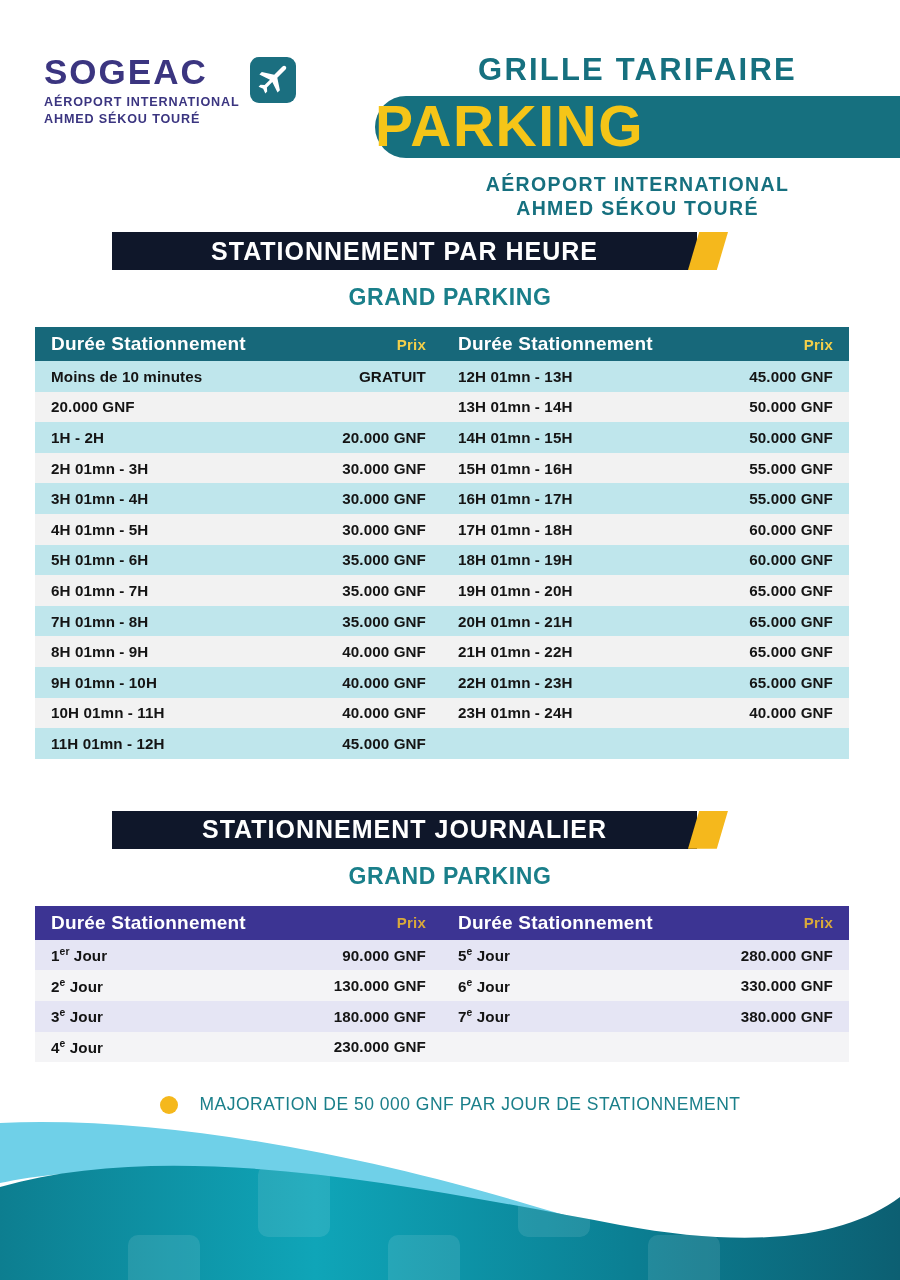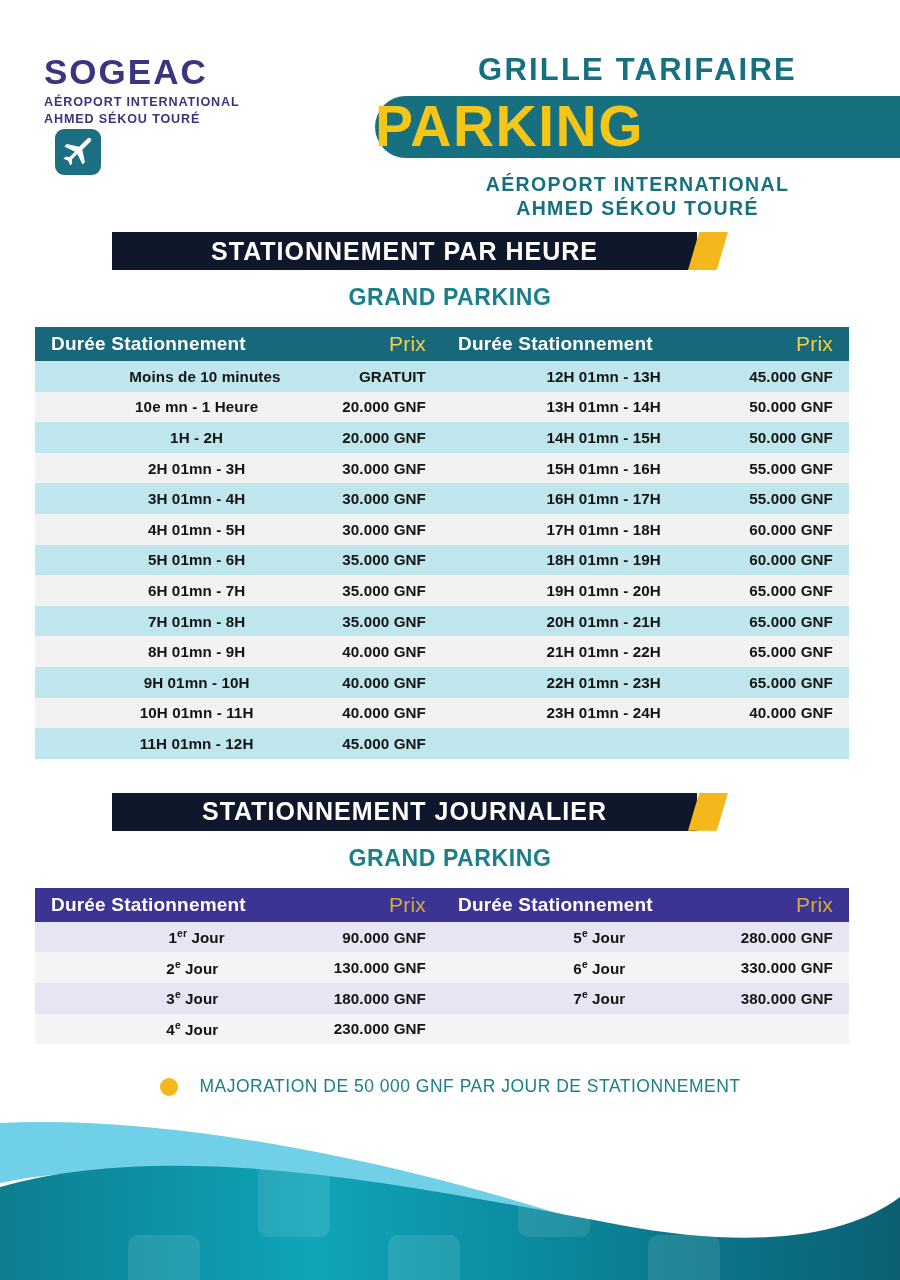--- a/index.html
+++ b/index.html
@@ -8,21 +8,21 @@
     background: #ffffff;
     font-family: "Liberation Sans", sans-serif;
     overflow: hidden;
   }
   .page { position: relative; width: 900px; height: 1280px; background:#fff; overflow:hidden; }
 
   
   .header { position: relative; height: 232px; }
 
   .logo-block { position: absolute; left: 44px; top: 55px; width: 300px; }
-  .logo-row { display: flex; align-items: flex-start; flex-direction: column; }
+  .logo-row { display: flex; align-items: flex-start; }
   .logo-word {
     font-family: "Liberation Sans", sans-serif;
     font-size: 35px; font-weight: 700; letter-spacing: 2.0px;
     color: #3b3580; line-height: 0.95;
   }
   .logo-sub {
     margin-top: 6px;
     font-size: 12.6px; font-weight: 600; letter-spacing: 0.85px;
     color: #3b3580; line-height: 1.30;
   }
@@ -87,27 +87,26 @@
   .thead {
     display: flex; align-items: center; height: 34px;
     padding: 0 16px 0 16px;
   }
   .thead.hourly { background: #17687a; }
   .thead.daily  { background: #3c3493; }
   .th-dur {
     flex: 1; color: #ffffff; font-size: 19px; font-weight: 700; letter-spacing: 0.2px;
   }
   .th-prix {
-    color: #f3cf4a; font-size: 21px; font-weight: 400; letter-spacing: 0.2px;
+    color: #f3cf4a; font-size: 15px; font-weight: 700; letter-spacing: 0.2px;
   }
   .thead.daily .th-prix { color: #d9a93a; }
   .trow {
     display: flex; align-items: center; height: 30.6px;
     padding: 0 16px 0 16px;
-    text-align: center;
   }
   .trow .c-dur { flex: 1; font-size: 15.2px; font-weight: 600; color: #141414; letter-spacing: 0.1px; }
   .trow .c-prix { font-size: 15.2px; font-weight: 700; color: #141414; letter-spacing: 0.1px; }
   
   .tbl.hourly .trow:nth-child(odd)  { background: #f2f2f2; }
   .tbl.hourly .trow:nth-child(even) { background: #bfe6ec; }
   
   .tbl.daily .trow:nth-child(odd)  { background: #f4f4f6; }
   .tbl.daily .trow:nth-child(even) { background: #e5e5f4; }
   .trow.empty .c-dur, .trow.empty .c-prix { visibility: hidden; }
@@ -175,21 +174,20 @@
       <div class="tbl hourly">
         <div class="thead hourly">
           <span class="th-dur">Durée Stationnement</span>
           <span class="th-prix">Prix</span>
         </div>
         <div class="trow">
             <span class="c-dur">Moins de 10 minutes</span>
             <span class="c-prix">GRATUIT</span>
           </div>
         <div class="trow">
-            <span class="c-dur">10e mn - 1 Heure</span>
             <span class="c-prix">20.000 GNF</span>
           </div>
         <div class="trow">
             <span class="c-dur">1H - 2H</span>
             <span class="c-prix">20.000 GNF</span>
           </div>
         <div class="trow">
             <span class="c-dur">2H 01mn - 3H</span>
             <span class="c-prix">30.000 GNF</span>
           </div>
@@ -286,21 +284,21 @@
           </div>
         <div class="trow empty">
             <span class="c-dur"></span>
             <span class="c-prix"></span>
           </div>
       </div>
 
     </div>
   </div>
 
-  <div class="section" style="margin-top:34px;">
+  <div class="section" style="margin-top:52px;">
     <div class="banner-wrap">
       <div class="banner">
         <span class="banner-text">STATIONNEMENT JOURNALIER</span>
       </div>
       <div class="banner-accent second"></div>
     </div>
     <div class="subtitle">GRAND PARKING</div>
 
     <div class="tables daily-tables">
 

